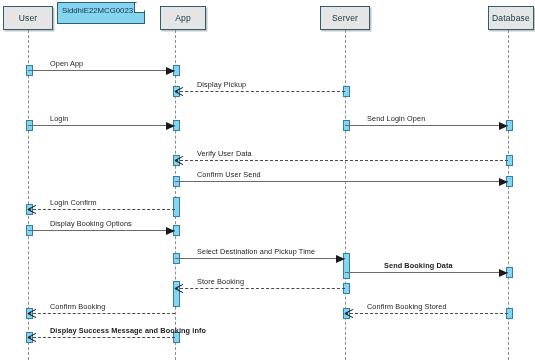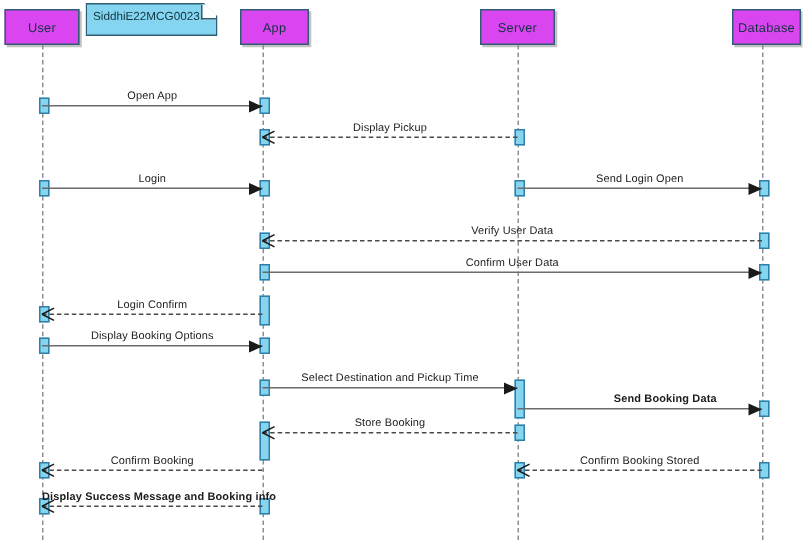--- a/index.html
+++ b/index.html
@@ -16,21 +16,21 @@
   #canvas {
     position: relative;
     width: 535px;
     height: 360px;
     background: #ffffff;
   }
 
   
   .lifeline-head {
     position: absolute;
-    background: #d946ef;
+    background: #e5e5e5;
     border: 1.5px solid #2f5d73;
     box-sizing: border-box;
     display: flex;
     align-items: center;
     justify-content: center;
     font-size: 8.5px;
     color: #11333f;
     letter-spacing: .2px;
     box-shadow: 1.5px 1.5px 0 rgba(120,120,120,.45);
   }
@@ -83,22 +83,23 @@
   }
   .arrow-open-left::before { top: 4px; transform: rotate(-27deg); transform-origin: left center; }
   .arrow-open-left::after  { top: 4px; transform: rotate(27deg);  transform-origin: left center; }
 
   
   .msg-label {
     position: absolute;
     font-size: 7.3px;
     color: #1b1b1b;
     white-space: nowrap;
-    text-align: center;
+    text-align: left;
     letter-spacing: .1px;
+    margin-left: 22px;
   }
 
   
   #note {
     position: absolute;
     left: 57px;
     top: 2px;
     width: 88px;
     height: 22px;
     background: #85d5f0;
@@ -196,21 +197,21 @@
       <div class="arrow-solid-right" style="left: 166px; top: 121.5px;"></div>
       <div class="msg-label" style="left: 28px; width: 147px; top: 114px;">Login</div>
       <div class="msg-line solid" style="left: 345px; top: 125px; width: 163px;"></div>
       <div class="arrow-solid-right" style="left: 499px; top: 121.5px;"></div>
       <div class="msg-label" style="left: 345px; width: 163px; top: 114px;">Send Login Open</div>
       <div class="msg-line dashed" style="left: 175px; top: 160px; width: 333px;"></div>
       <div class="arrow-open-left" style="left: 175px; top: 156px;"></div>
       <div class="msg-label" style="left: 175px; width: 333px; top: 149px;">Verify User Data</div>
       <div class="msg-line solid" style="left: 175px; top: 181px; width: 333px;"></div>
       <div class="arrow-solid-right" style="left: 499px; top: 177.5px;"></div>
-      <div class="msg-label" style="left: 175px; width: 333px; top: 170px;">Confirm User Data</div>
+      <div class="msg-label" style="left: 175px; width: 333px; top: 170px;">Confirm User Send</div>
       <div class="msg-line dashed" style="left: 28px; top: 209px; width: 147px;"></div>
       <div class="arrow-open-left" style="left: 28px; top: 205px;"></div>
       <div class="msg-label" style="left: 28px; width: 147px; top: 198px;">Login Confirm</div>
       <div class="msg-line solid" style="left: 28px; top: 230px; width: 147px;"></div>
       <div class="arrow-solid-right" style="left: 166px; top: 226.5px;"></div>
       <div class="msg-label" style="left: 28px; width: 147px; top: 219px;">Display Booking Options</div>
       <div class="msg-line solid" style="left: 175px; top: 258px; width: 170px;"></div>
       <div class="arrow-solid-right" style="left: 336px; top: 254.5px;"></div>
       <div class="msg-label" style="left: 175px; width: 170px; top: 247px;">Select Destination and Pickup Time</div>
       <div class="msg-line solid" style="left: 345px; top: 272px; width: 163px;"></div>

